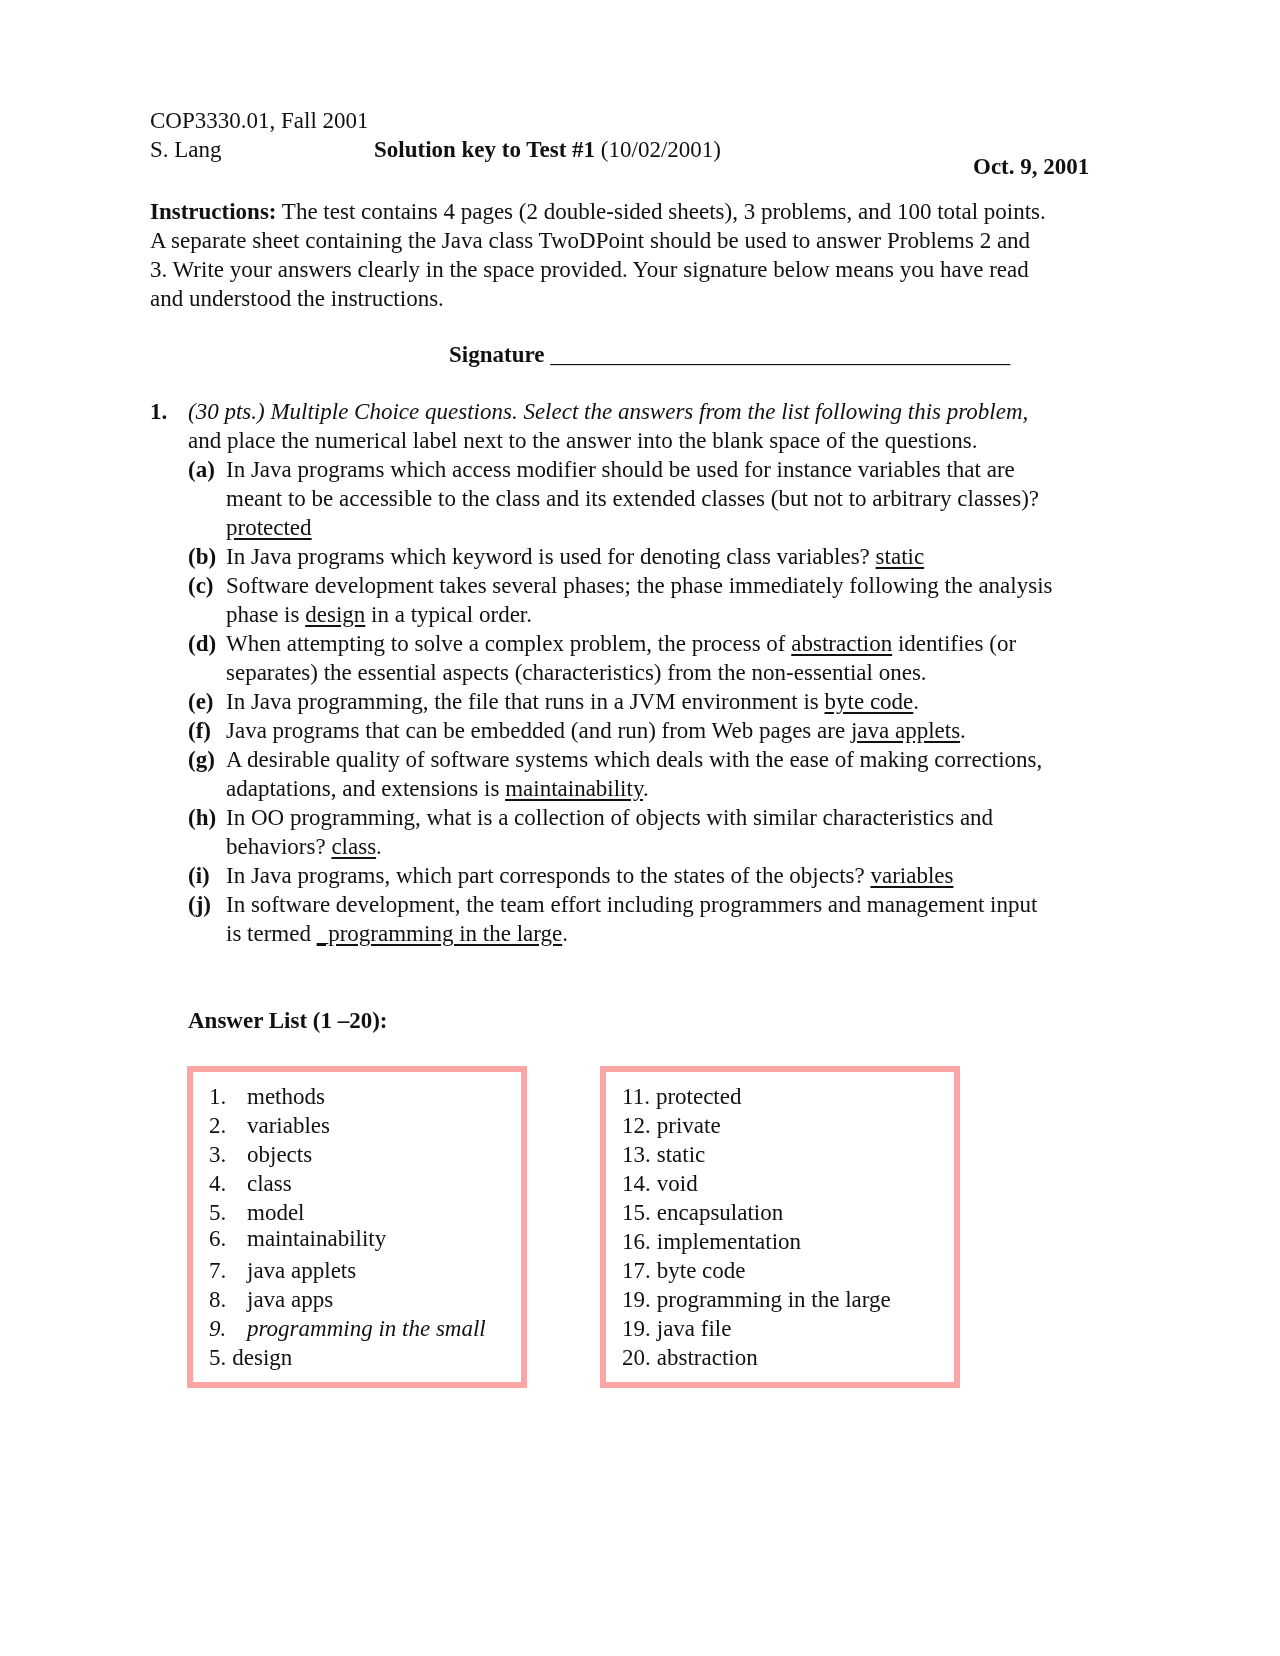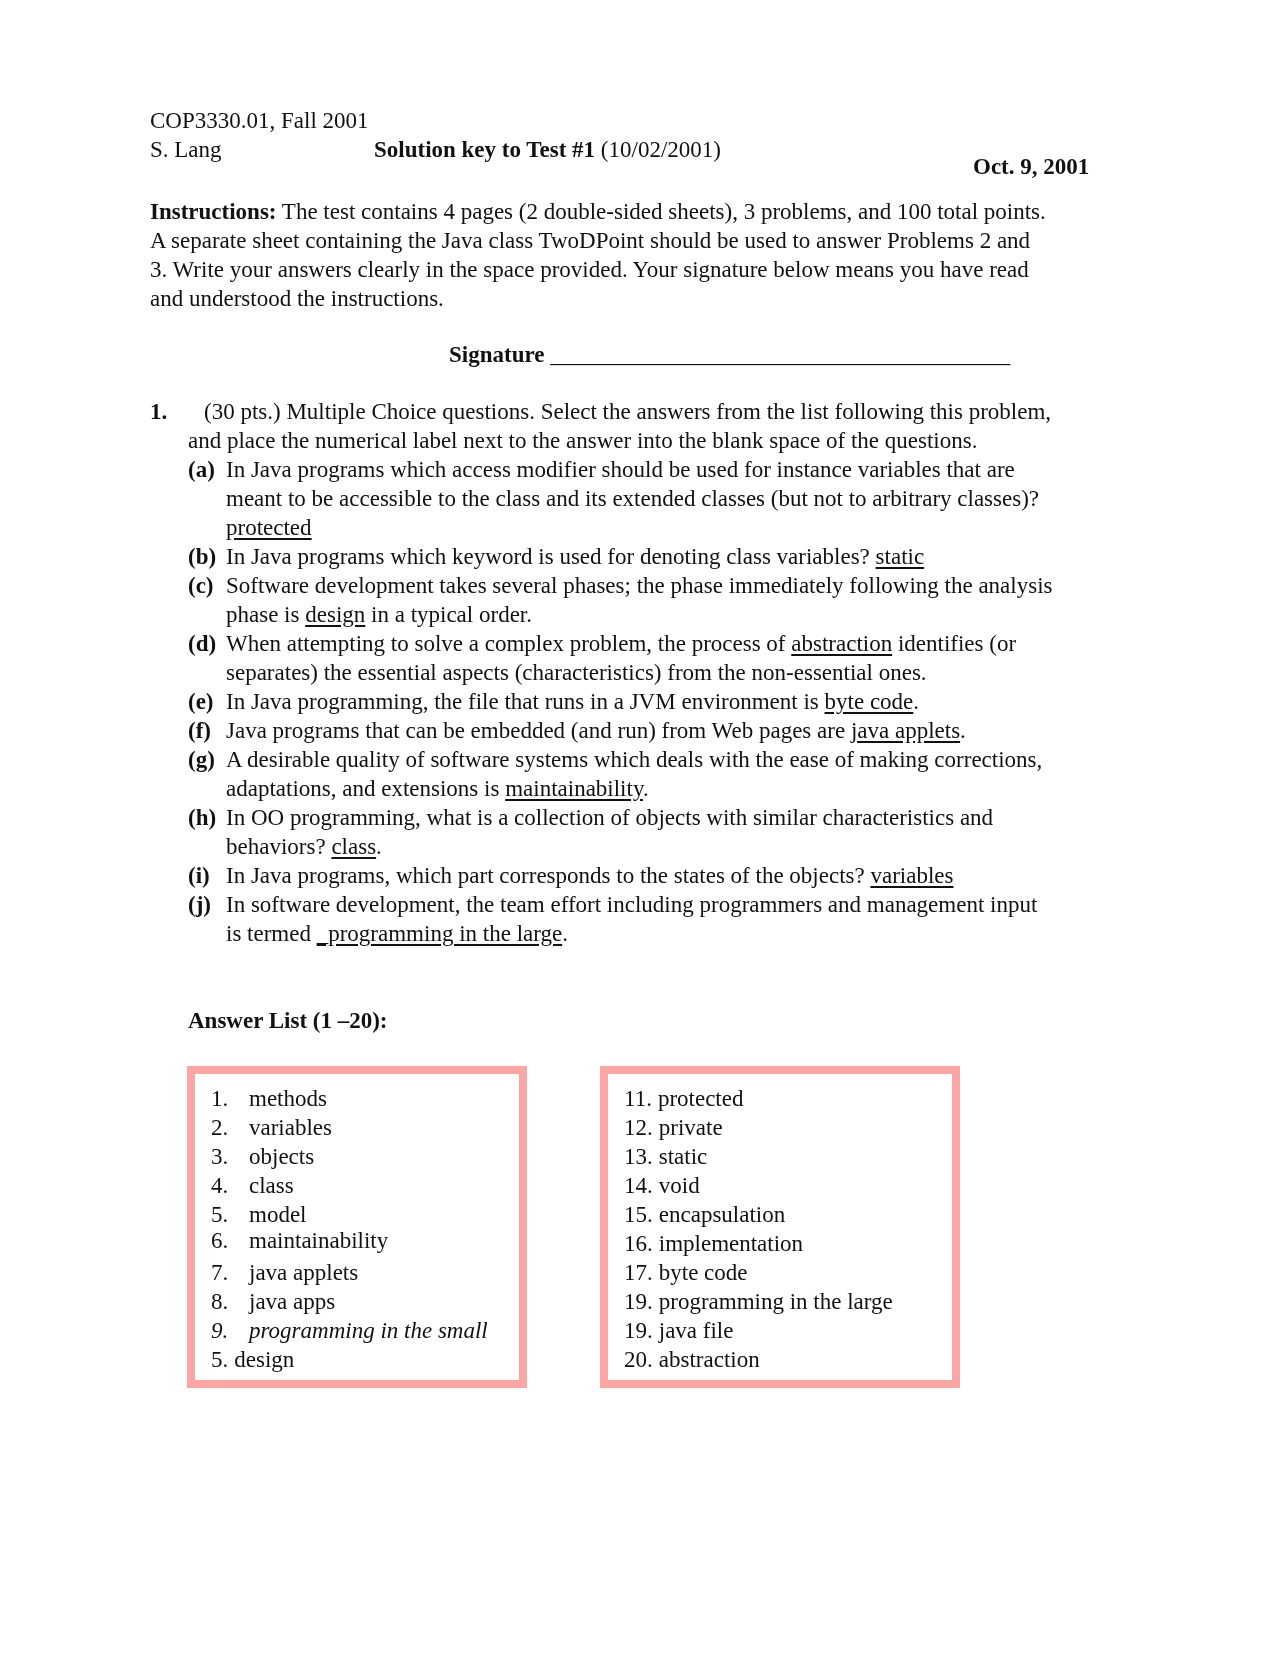--- a/index.html
+++ b/index.html
@@ -2,21 +2,21 @@
 <html><head>
 <meta charset="utf-8">
 <style>
   html, body { margin: 0; padding: 0; background: #ffffff; }
   body { width: 1280px; height: 1656px; position: relative; overflow: hidden;
          font-family: "Liberation Serif", "DejaVu Serif", serif; color: #111; font-size: 23px; line-height: 29px; }
   .abs { position: absolute; }
   b, .b { font-weight: bold; }
   .u { text-decoration: underline; text-underline-offset: 3px; }
   .label { display: inline-block; width: 38px; font-weight: bold; }
-  .box { position: absolute; border: 8px solid #fca5a5; box-sizing: border-box; }
+  .box { position: absolute; border: 6px solid #fca5a5; box-sizing: border-box; }
   .box .item { position: absolute; left: 16px; white-space: nowrap; }
   .box .num { display: inline-block; width: 38px; }
   .box2 .num { width: auto; margin-right: 6px; }
 </style>
 </head>
 <body>
 
 <div class="abs" style="left:150px; top:106px;">COP3330.01, Fall 2001</div>
 <div class="abs" style="left:150px; top:135px;">S. Lang</div>
 <div class="abs" style="left:374px; top:135px; white-space:nowrap;">
@@ -30,21 +30,21 @@
 <div class="abs" style="left:150px; top:226px; white-space:nowrap;">A separate sheet containing the Java class TwoDPoint should be used to answer Problems 2 and</div>
 <div class="abs" style="left:150px; top:255px; white-space:nowrap;">3.  Write your answers clearly in the space provided.  Your signature below means you have read</div>
 <div class="abs" style="left:150px; top:284px; white-space:nowrap;">and understood the instructions.</div>
 
 <div class="abs" style="left:449px; top:340px; white-space:nowrap;">
   <b>Signature</b>
   <span>________________________________________</span>
 </div>
 
 <div class="abs b" style="left:150px; top:397px;">1.</div>
-<div class="abs" style="left:204px; top:397px; white-space:nowrap;">(30 pts.) Multiple Choice questions.  Select the answers from the list following this problem,</div>
+<div class="abs" style="left:188px; top:397px; white-space:nowrap;font-style:italic;">(30 pts.) Multiple Choice questions.  Select the answers from the list following this problem,</div>
 <div class="abs" style="left:188px; top:426px; white-space:nowrap;">and place the numerical label next to the answer into the blank space of the questions.</div>
 
 <div class="abs" style="left:188px; top:455px; white-space:nowrap;">
   <span class="label">(a)</span><span>In Java programs which access modifier should be used for instance variables that are</span>
 </div>
 <div class="abs" style="left:226px; top:484px; white-space:nowrap;">meant to be accessible to the class and its extended classes (but not to arbitrary classes)?</div>
 <div class="abs u" style="left:226px; top:513px;">protected</div>
 
 <div class="abs" style="left:188px; top:542px; white-space:nowrap;">
   <span class="label">(b)</span><span>In Java programs which keyword is used for denoting class variables? </span><span class="u">static</span>

